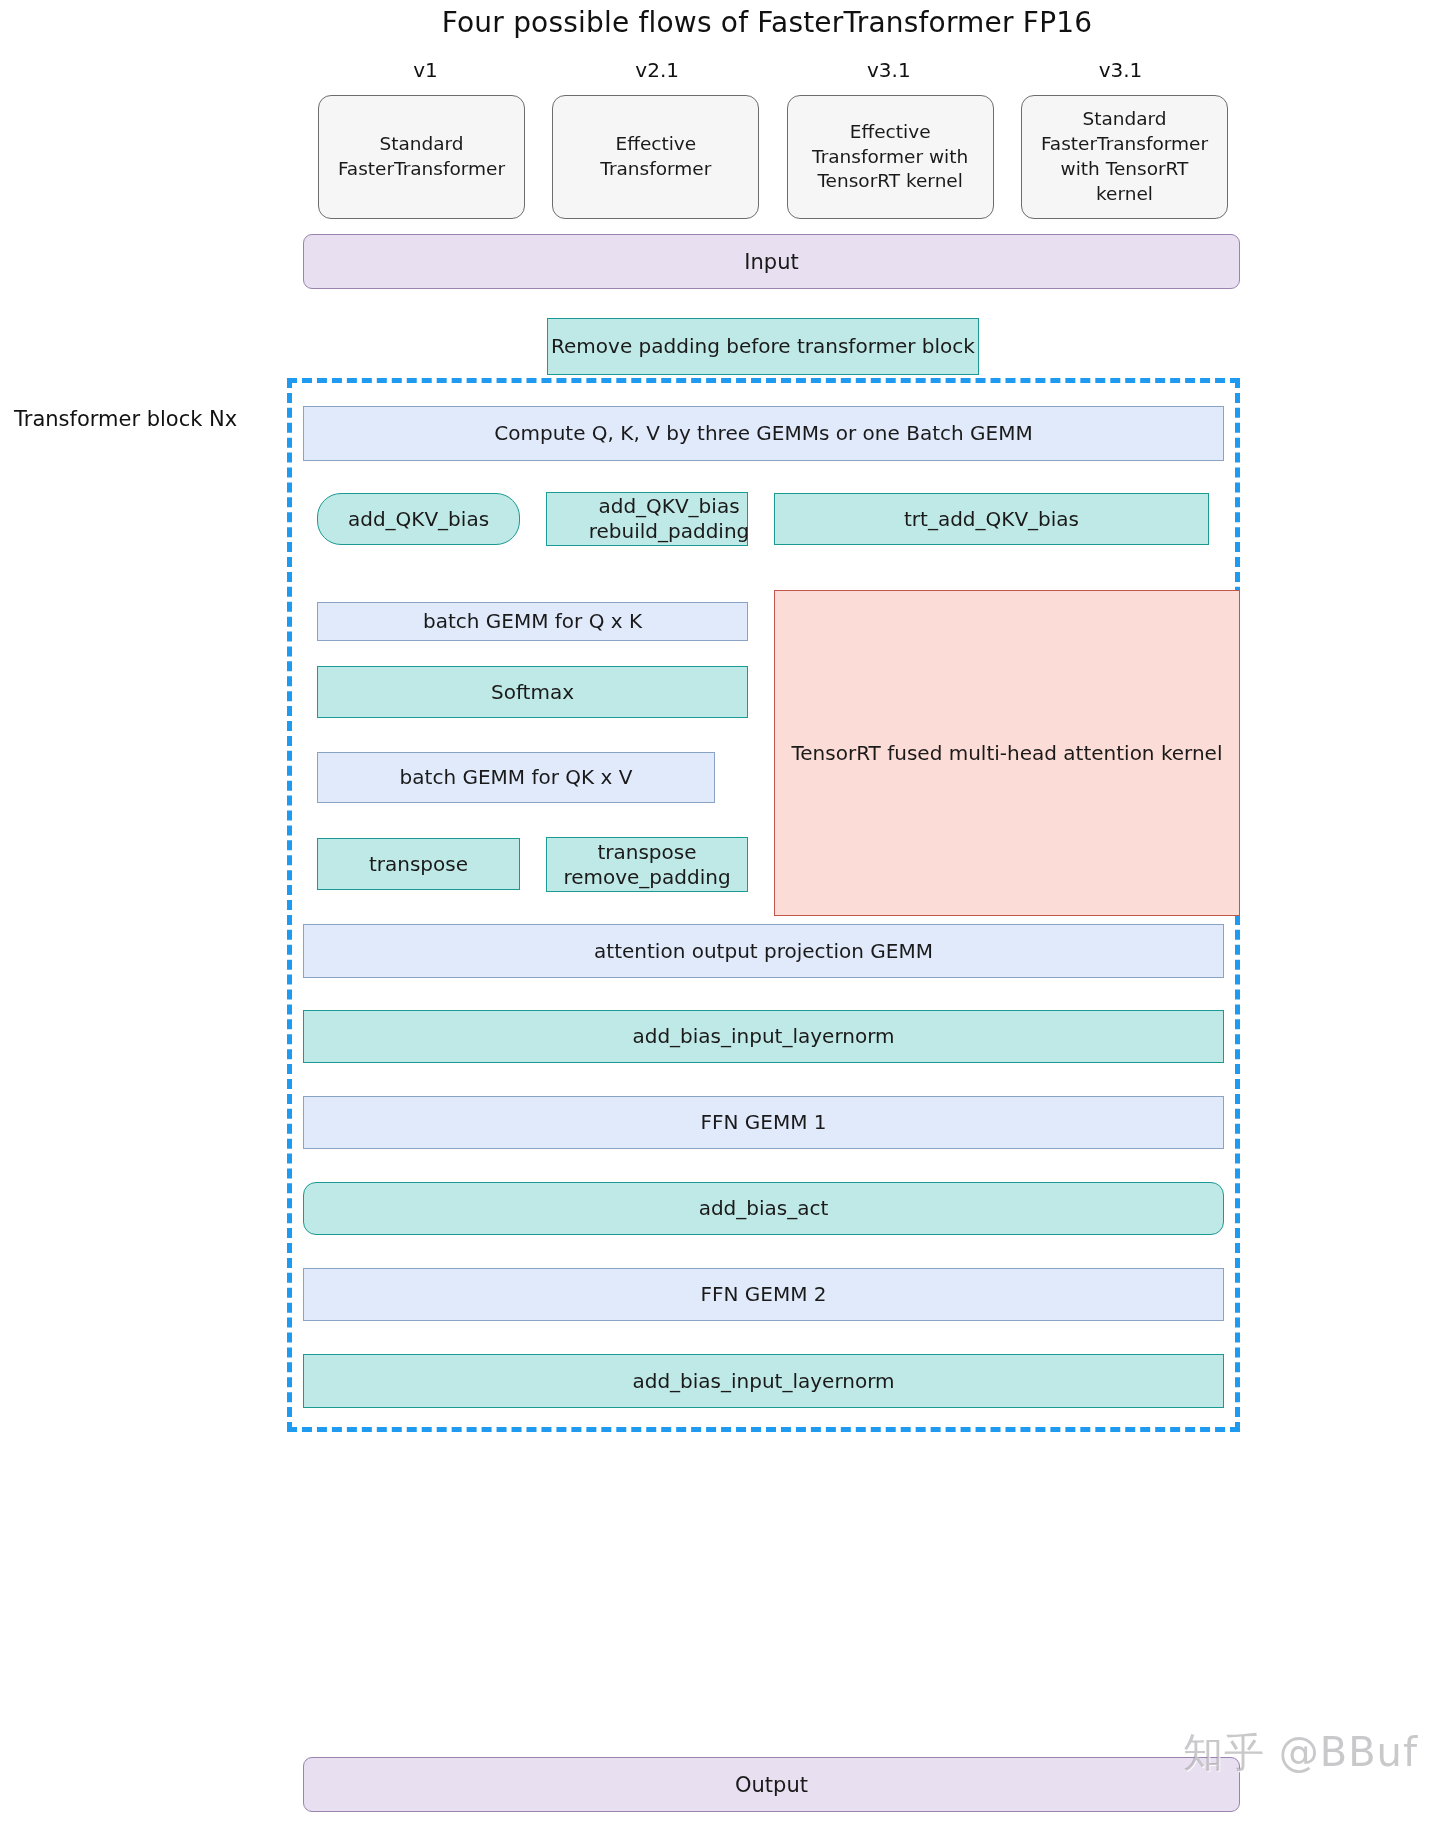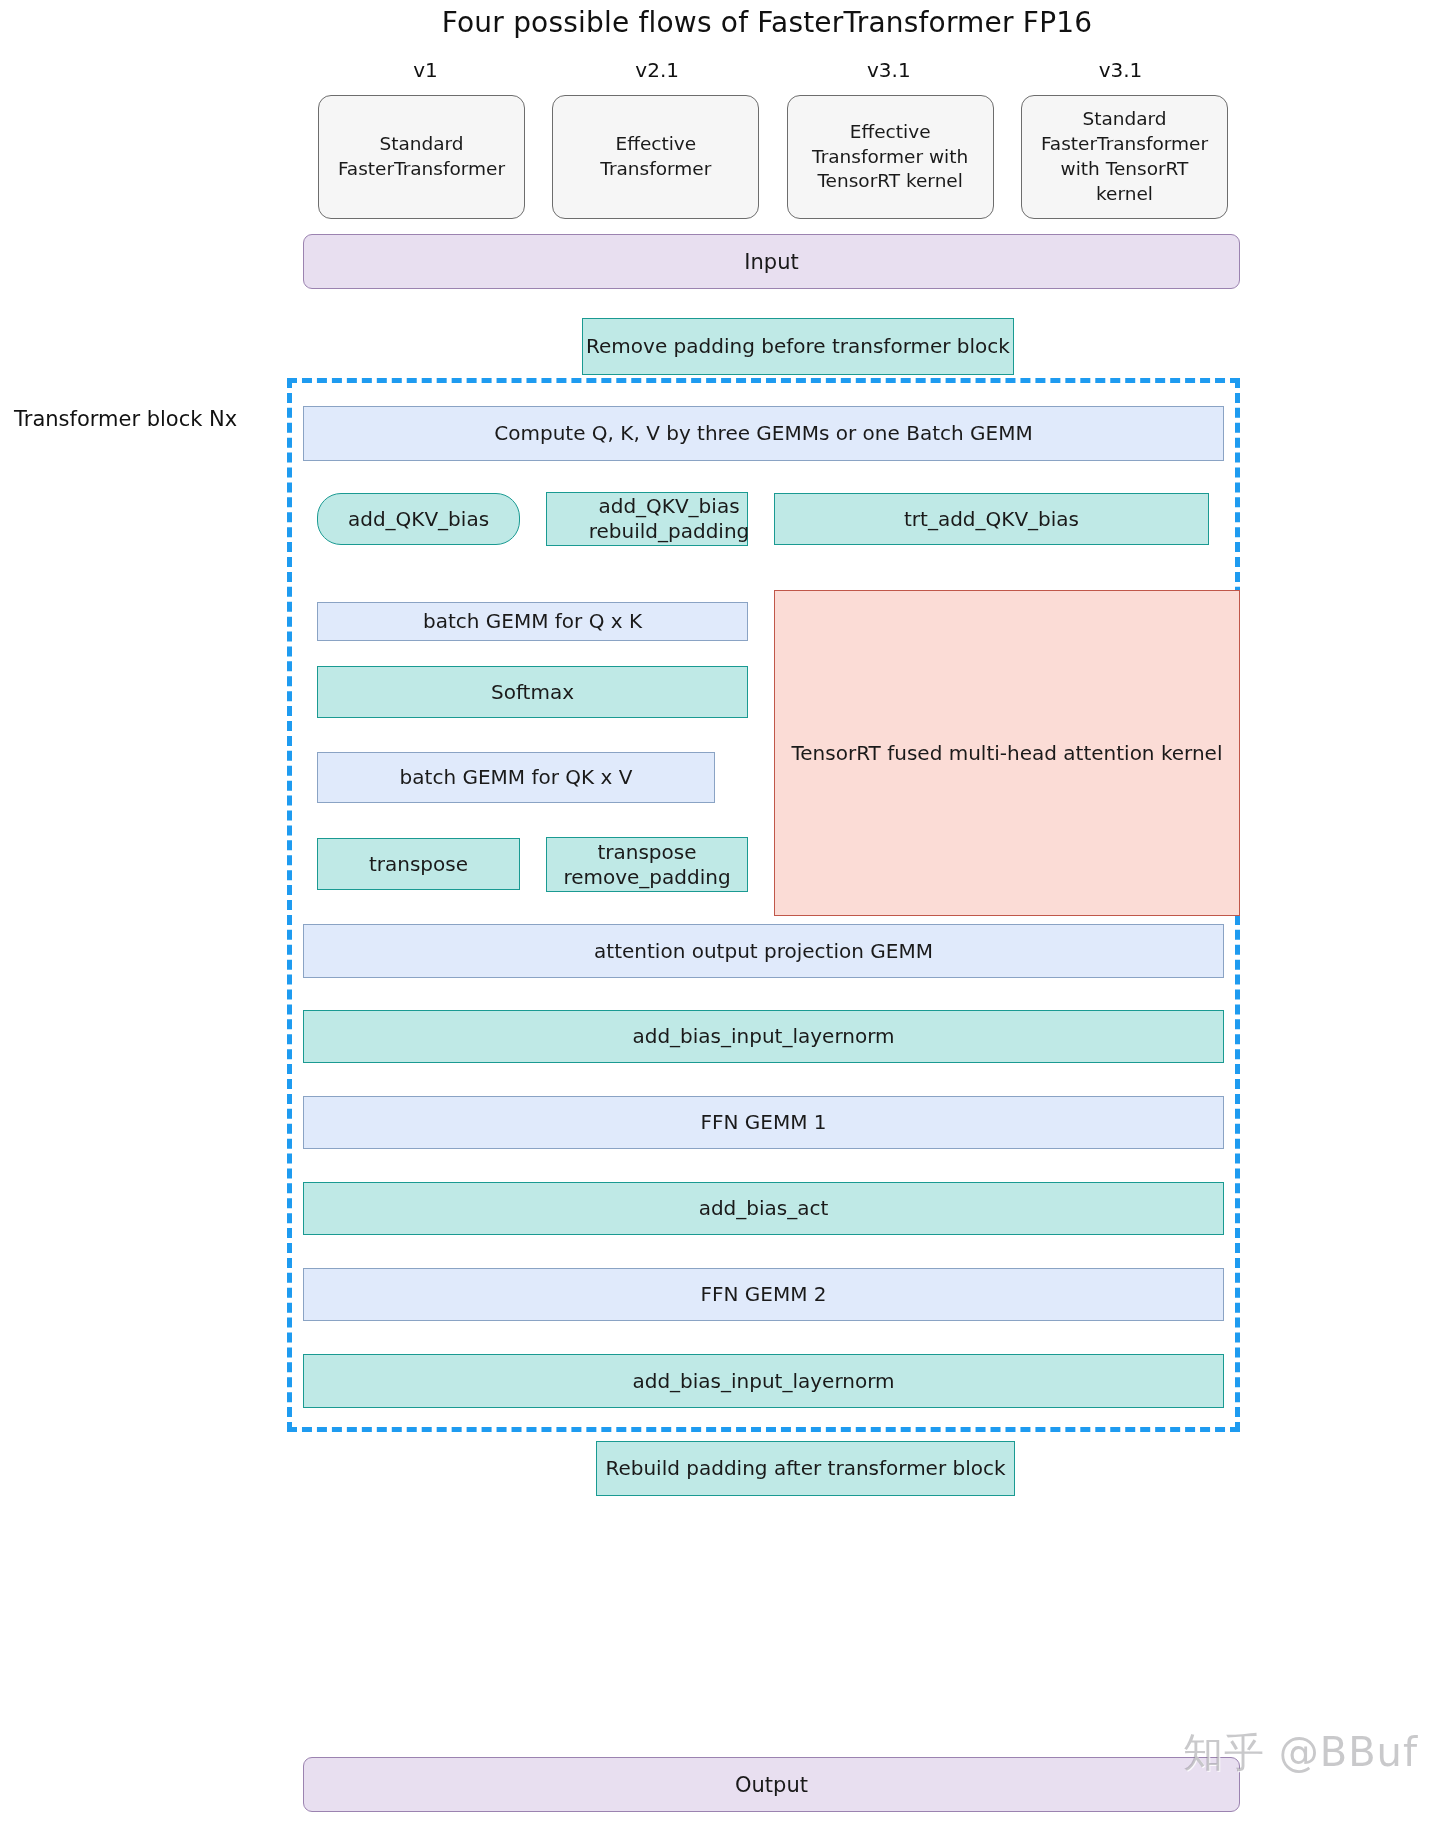--- a/index.html
+++ b/index.html
@@ -98,21 +98,20 @@
     position: absolute;
     background: #bfe9e6;
     border: 1.4px solid #1a9a92;
     display: flex;
     align-items: center;
     justify-content: center;
     text-align: center;
     font-size: 20px;
     line-height: 1.25;
     box-sizing: border-box;
-    margin-left: 35px;
   }
   #remove-padding-box { left: 547px; top: 318px; width: 432px; height: 57px; }
   #rebuild-padding-box { left: 561px; top: 1441px; width: 419px; height: 55px; }
 
   
   .dashed-block {
     position: absolute;
     left: 287px;
     top: 378px;
     width: 953px;
@@ -165,21 +164,21 @@
   #op-softmax       { left: 317px;  top: 666px;  width: 431px;  height: 52px; }
   #op-bgemm-qkv     { left: 317px;  top: 752px;  width: 398px;  height: 51px; }
   #op-transpose     { left: 317px;  top: 838px;  width: 203px;  height: 52px; }
   #op-transpose-rm  { left: 546px;  top: 837px;  width: 202px;  height: 55px; }
 
   #op-trt-fused     { left: 774px;  top: 571px;  width: 466px;  height: 326px; margin-top: 19px; }
 
   #op-attn-proj     { left: 303px;  top: 924px;  width: 921px;  height: 54px; }
   #op-abil-1        { left: 303px;  top: 1010px; width: 921px;  height: 53px; }
   #op-ffn-1         { left: 303px;  top: 1096px; width: 921px;  height: 53px; }
-  #op-add-bias-act  { left: 303px;  top: 1182px; width: 921px;  height: 53px; }
+  #op-add-bias-act  { left: 303px;  top: 1182px; width: 921px;  height: 53px; border-radius: 13px; }
   #op-ffn-2         { left: 303px;  top: 1268px; width: 921px;  height: 53px; }
   #op-abil-2        { left: 303px;  top: 1354px; width: 921px;  height: 54px; }
 
   
   .watermark {
     position: absolute;
     right: 22px;
     top: 1725px;
     font-size: 40px;
     color: rgba(120, 120, 125, 0.40);
@@ -231,19 +230,18 @@
 
   <div class="op pink" id="op-trt-fused">TensorRT fused multi-head attention kernel</div>
 
   <div class="op blue" id="op-attn-proj">attention output projection GEMM</div>
   <div class="op teal" id="op-abil-1">add_bias_input_layernorm</div>
   <div class="op blue" id="op-ffn-1">FFN GEMM 1</div>
   <div class="op teal" id="op-add-bias-act">add_bias_act</div>
   <div class="op blue" id="op-ffn-2">FFN GEMM 2</div>
   <div class="op teal" id="op-abil-2">add_bias_input_layernorm</div>
 
-  <div class="pad-note" id="rebuild-padding-box">Rebuild padding after transformer block</div>
 
   <div class="io-bar" id="output-bar">Output</div>
 
   <div class="watermark">知乎 @BBuf</div>
 
 </div>
 
 </body></html>

